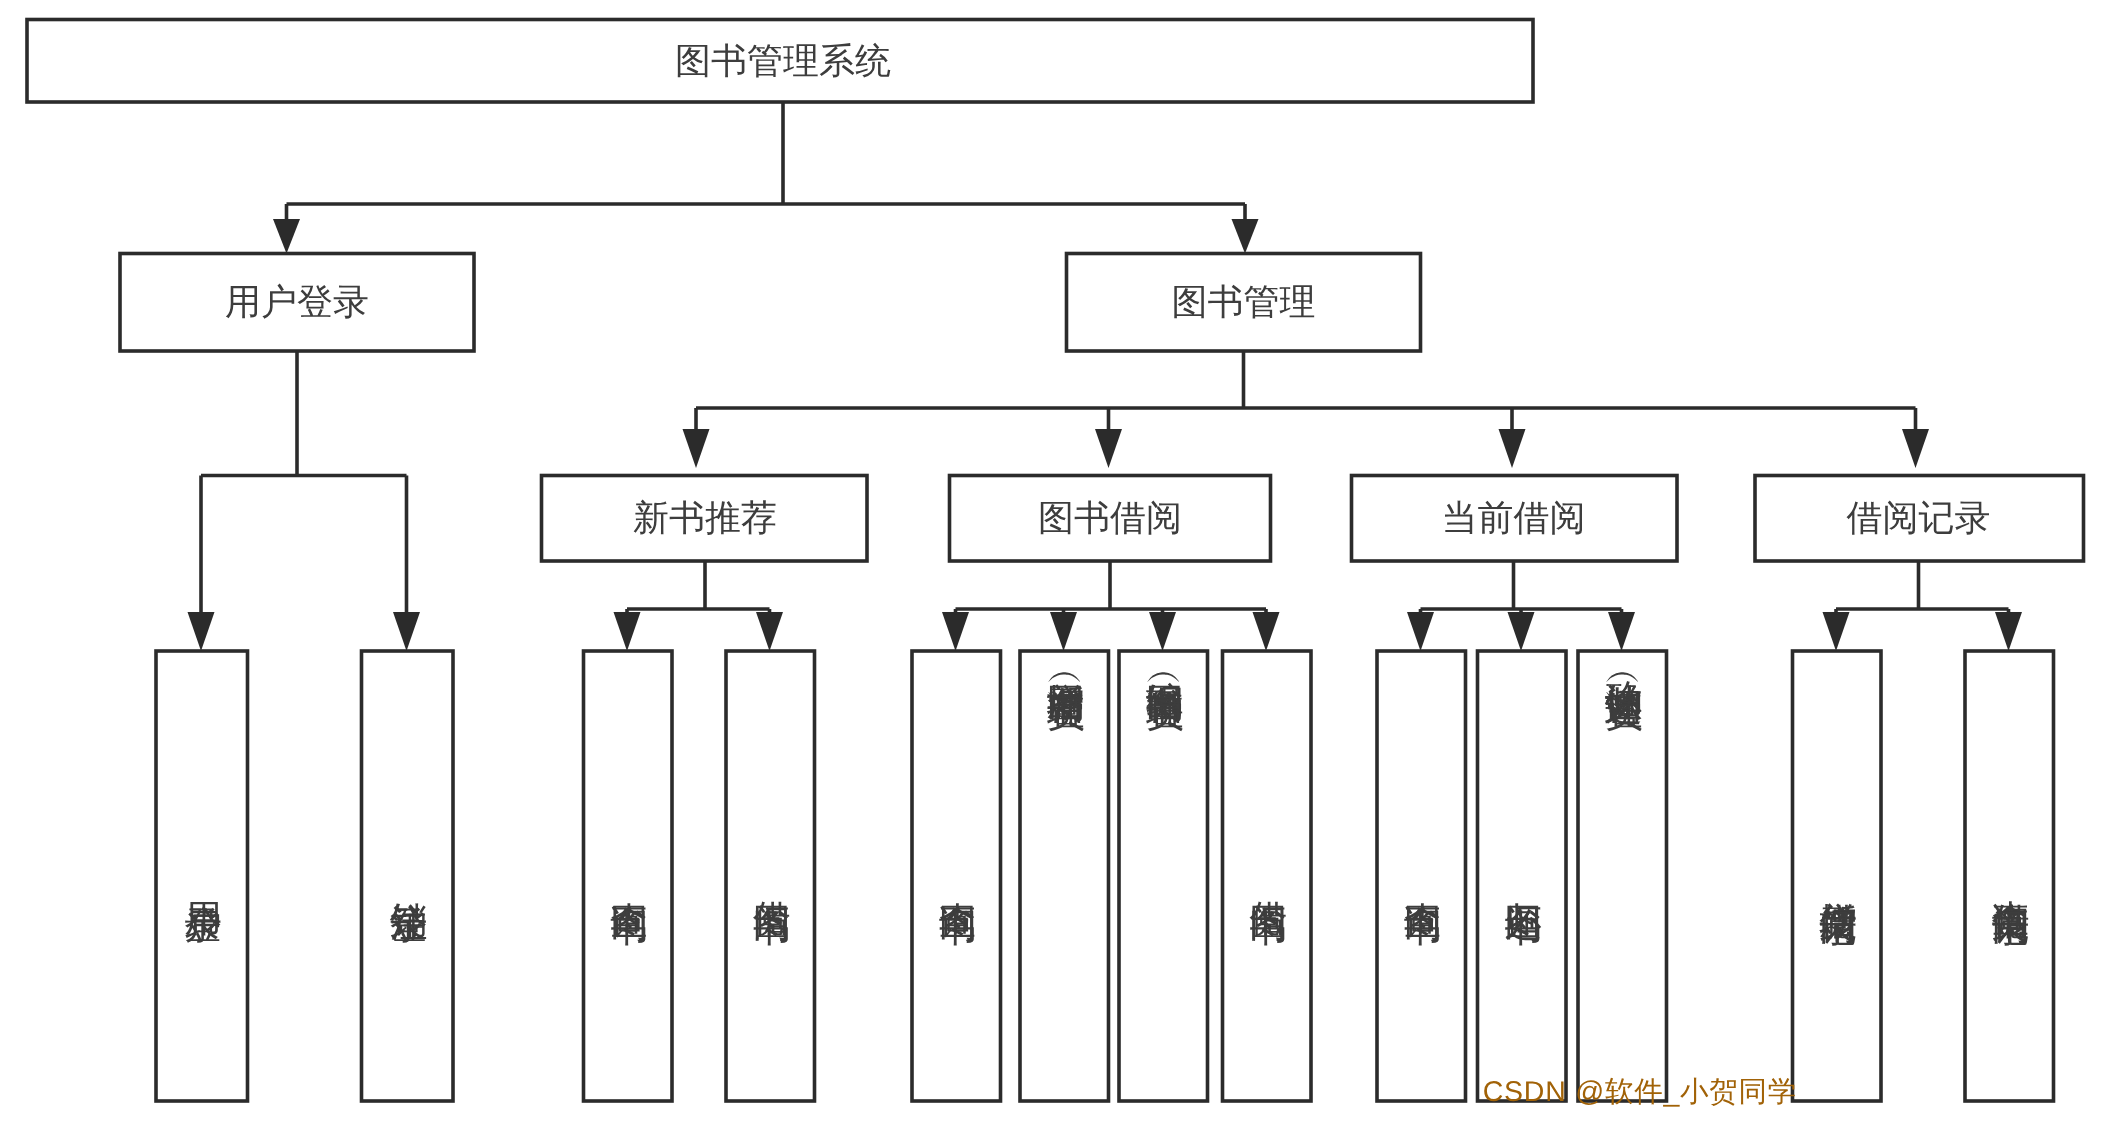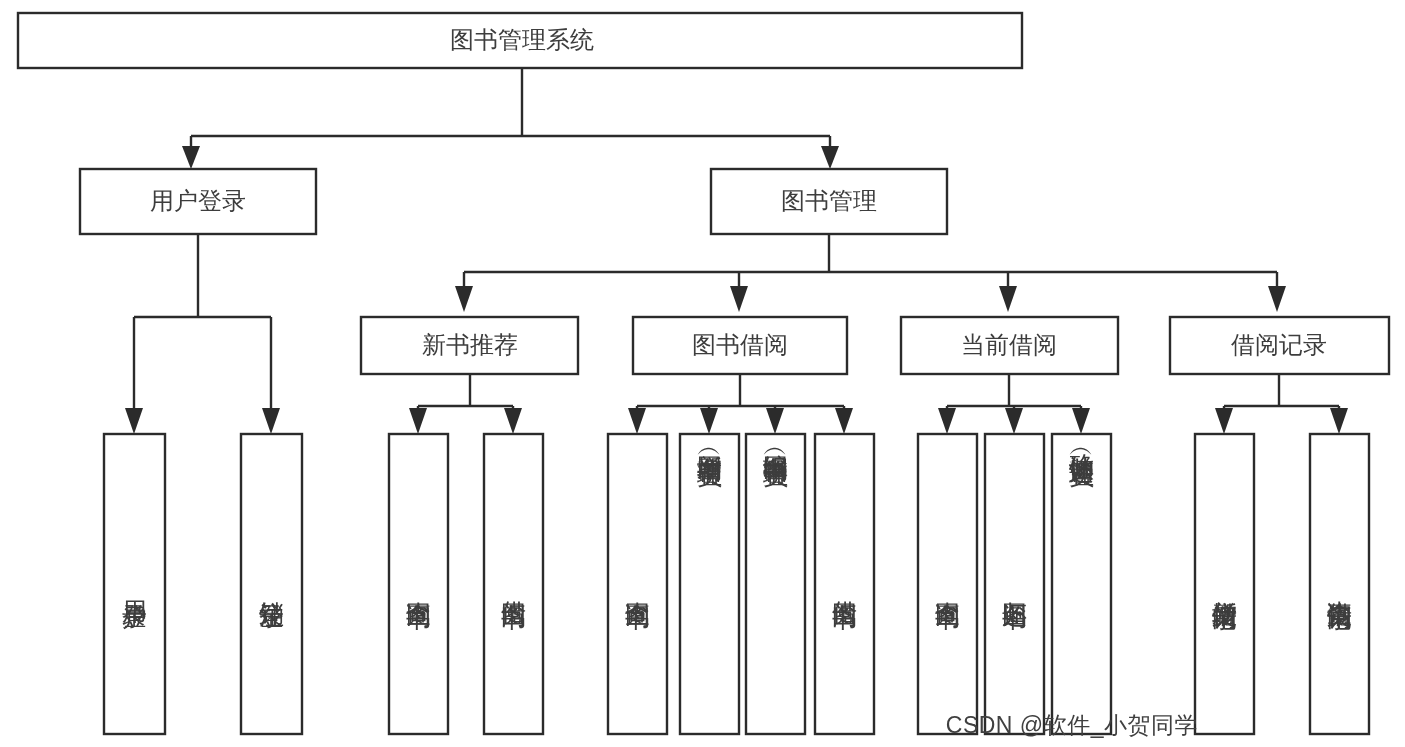--- a/index.html
+++ b/index.html
@@ -67,22 +67,22 @@
     letter-spacing: 1.5px;
     color: #3d3d3d;
     white-space: nowrap;
     text-align: center;
   }
   .watermark {
     position: absolute;
     right: 8px;
     bottom: 6px;
     font-family: "Liberation Sans", "DejaVu Sans", sans-serif;
-    font-size: 23px;
-    color: #404040;
+    font-size: 19px;
+    color: #a16207;
     letter-spacing: 0.5px;
     white-space: nowrap;
   }
 </style>
 </head>
 <body>
 
 <div id="diagram-root">
 
   <svg class="flow" viewBox="0 0 1405 747" xmlns="http://www.w3.org/2000/svg">

